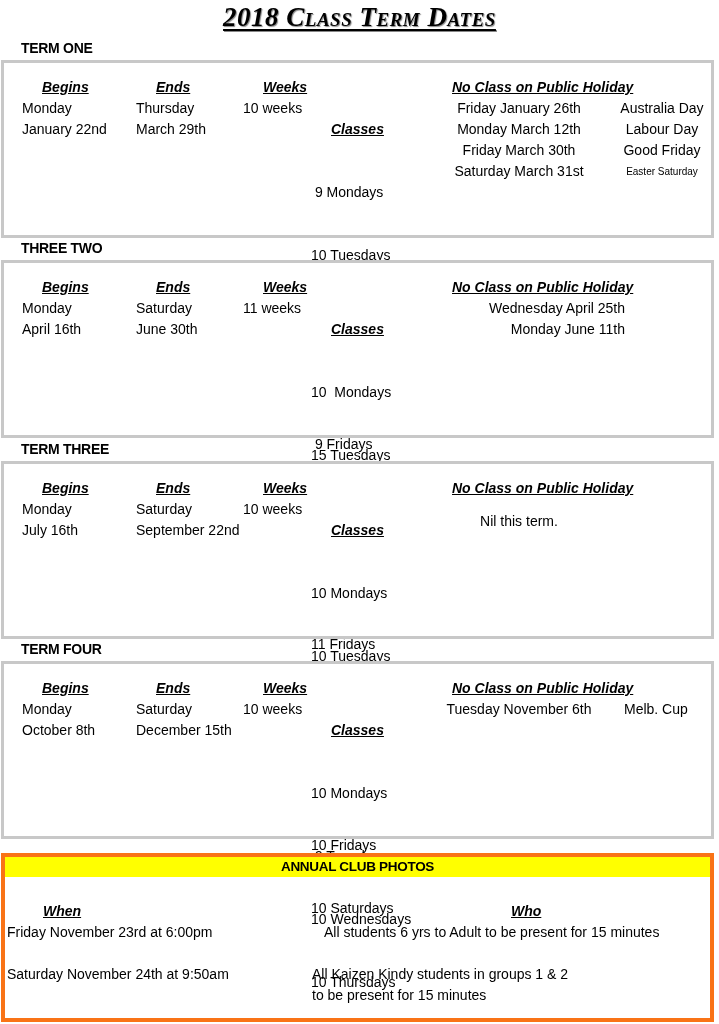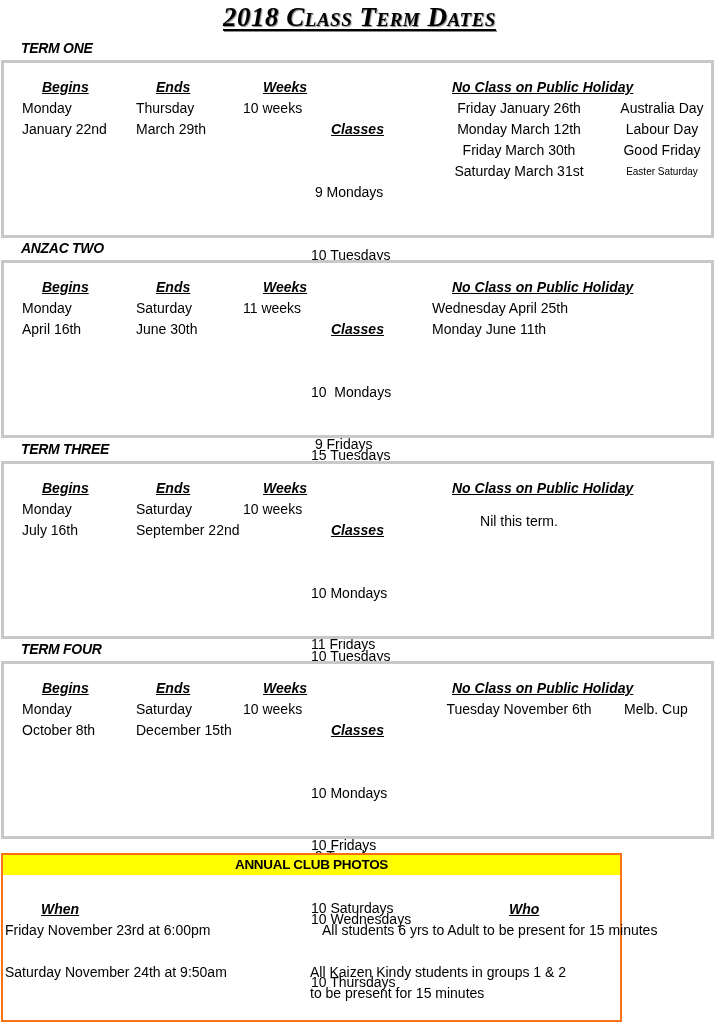--- a/index.html
+++ b/index.html
@@ -11,31 +11,31 @@
     position: absolute; left: 0; top: 2px; width: 719px; text-align: center;
     font-family: "Liberation Serif", serif; font-weight: bold; font-style: italic;
     font-size: 27px; letter-spacing: 0.5px;
   }
   .title span {
     text-decoration: underline; text-decoration-thickness: 2px; text-underline-offset: 3px;
     font-variant: small-caps;
     text-shadow: 1px 1px 1px #888;
   }
   .term-label {
-    position: absolute; left: 21px; font-size: 14px; font-weight: bold; letter-spacing: -0.3px; font-style: italic;
+    position: absolute; left: 21px; font-size: 14px; font-weight: bold; letter-spacing: -0.3px;
   }
   .term-box {
     position: absolute; left: 1px; width: 713px; border: 3px solid #c8c8c8; box-sizing: border-box;
     background: #fff;
   }
   .col { position: absolute; font-size: 14px; line-height: 21px; white-space: nowrap; }
   .hdr { font-weight: bold; font-style: italic; text-decoration: underline; margin-left: 20px; }
   .photos-box {
-    position: absolute; left: 1px; top: 853px; width: 621px; height: 169px;
-    border: 2px solid #f97316; box-sizing: border-box;
+    position: absolute; left: 1px; top: 853px; width: 713px; height: 169px;
+    border: 4px solid #f97316; box-sizing: border-box;
   }
   .photos-banner {
     position: absolute; left: 0; top: 0; width: 100%; height: 20px; background: #ffff00;
     text-align: center; font-weight: bold; font-size: 13.5px; line-height: 20px; letter-spacing: -0.3px;
   }
   .ptext { position: absolute; font-size: 14px; line-height: 21px; white-space: nowrap; }
 </style>
 </head>
 <body>
 
@@ -76,21 +76,21 @@
     <div>Saturday March 31st</div>
   </div>
   <div class="col" style="left:606px;top:35px;width:104px;text-align:center;">
     <div>Australia Day</div>
     <div>Labour Day</div>
     <div>Good Friday</div>
     <div style="font-size:10px;">Easter Saturday</div>
   </div>
 </div>
 
-<div class="term-label" style="top:240px;">ANZAC TWO</div>
+<div class="term-label" style="top:240px;">THREE TWO</div>
 <div class="term-box" style="top:260px;height:178px;">
   <div class="col" style="left:18px;top:14px;">
     <div class="hdr">Begins</div>
     <div>Monday</div>
     <div>April 16th</div>
   </div>
   <div class="col" style="left:132px;top:14px;">
     <div class="hdr">Ends</div>
     <div>Saturday</div>
     <div>June 30th</div>
@@ -104,21 +104,21 @@
     <div>10  Mondays</div>
     <div>15 Tuesdays</div>
     <div>10 Wednesdays</div>
     <div>11 Thursdays</div>
     <div>11 Fridays</div>
     <div>11 Saturdays</div>
   </div>
   <div class="col" style="left:428px;top:14px;">
     <div class="hdr">No Class on Public Holiday</div>
   </div>
-  <div class="col" style="left:428px;top:35px;width:174px;text-align:left;">
+  <div class="col" style="left:447px;top:35px;width:174px;text-align:right;">
     <div>Wednesday April 25th</div>
     <div>Monday June 11th</div>
   </div>
 </div>
 
 <div class="term-label" style="top:441px;">TERM THREE</div>
 <div class="term-box" style="top:461px;height:178px;">
   <div class="col" style="left:18px;top:14px;">
     <div class="hdr">Begins</div>
     <div>Monday</div>

